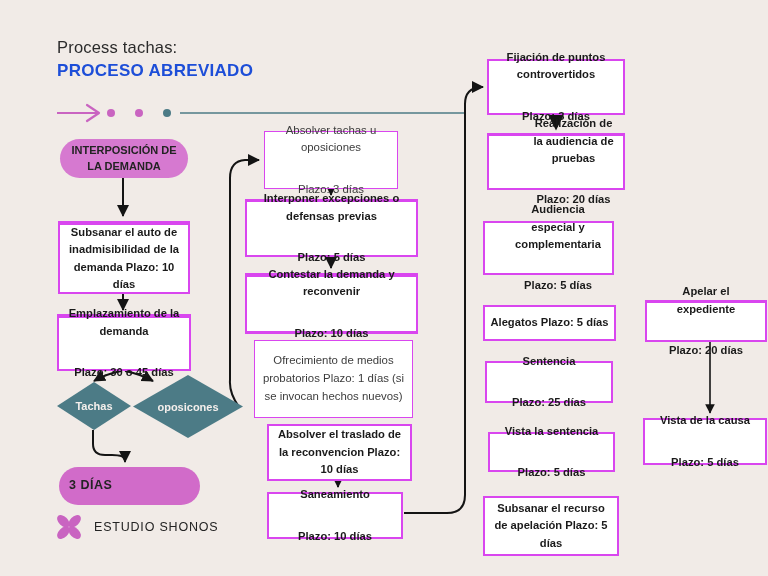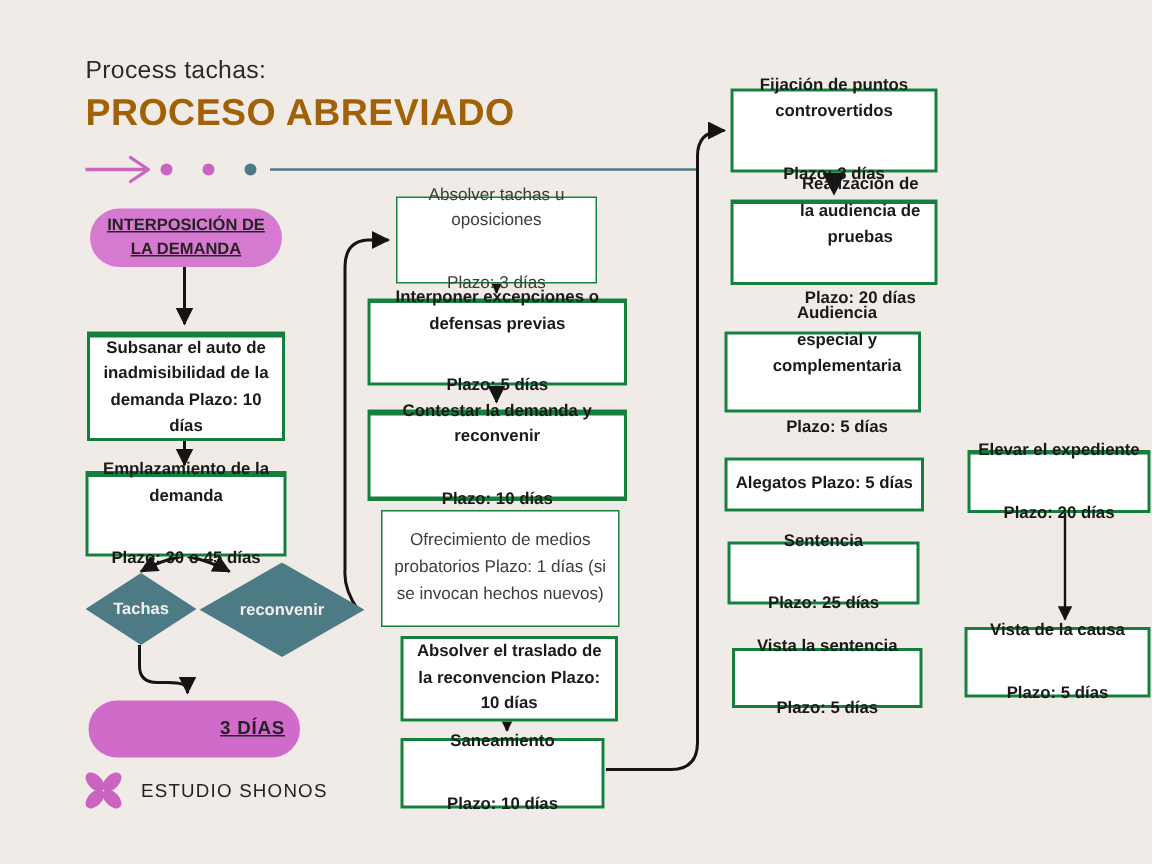--- a/index.html
+++ b/index.html
@@ -1,37 +1,37 @@
 <!DOCTYPE html>
 <html><head>
 <meta charset="utf-8">
 <style>
   html,body{margin:0;padding:0;}
   body{font-family:"Liberation Sans","DejaVu Sans",sans-serif;}
   #stage{position:relative;width:768px;height:576px;background:#f1ebe7;overflow:hidden;}
 
   .abs{position:absolute;}
   #kicker{left:57px;top:38px;font-size:16.5px;color:#2b2b2b;letter-spacing:.2px;}
-  #title{left:57px;top:61px;font-size:25px;font-weight:800;color:#a16207;letter-spacing:.3px;}
+  #title{left:57px;top:61px;font-size:17px;font-weight:800;color:#1d4ed8;letter-spacing:.3px;}
 
   svg.layer{position:absolute;left:0;top:0;z-index:1;pointer-events:none;}
 
-  .box{position:absolute;z-index:2;background:#ffffff;border:2px solid #15803d;
+  .box{position:absolute;z-index:2;background:#ffffff;border:2px solid #d946ef;
        display:flex;flex-direction:column;align-items:center;justify-content:center;
        text-align:center;font-weight:700;font-size:11.2px;line-height:1.55;color:#1a1a1a;
        padding:2px 5px;box-sizing:border-box;gap:24px;}
   .box.reg{font-weight:400;color:#3c3c3c;font-size:11.4px;border-width:1.5px;}
   .t3{border-top-width:3px;}
   .t4{border-top-width:4px;}
   .b3{border-bottom-width:3px;}
   .l{display:block;}
 
   .pill{position:absolute;z-index:2;border-radius:20px;
-        display:flex;align-items:center;justify-content:flex-end;text-align:center;
-        font-weight:700;color:#232323;box-sizing:border-box;padding:2px 10px;line-height:1.4;text-decoration:underline;}
+        display:flex;align-items:center;justify-content:flex-start;text-align:center;
+        font-weight:700;color:#232323;box-sizing:border-box;padding:2px 10px;line-height:1.4;}
   #pill-interposicion{left:60px;top:139px;width:128px;height:39px;background:#d679d0;font-size:11px;}
   #pill-tres-dias{left:59px;top:467px;width:141px;height:38px;background:#d16bc9;font-size:12.5px;letter-spacing:.5px;}
 
   .diamond{position:absolute;z-index:2;background:#4c7b86;
            clip-path:polygon(50% 0,100% 50%,50% 100%,0 50%);
            display:flex;align-items:center;justify-content:center;
            color:#f4efec;font-weight:700;font-size:11px;}
   #diamond-tachas{left:57px;top:382px;width:74px;height:48px;}
   #diamond-oposicones{left:133px;top:375px;width:110px;height:63px;}
 
@@ -109,21 +109,21 @@
 
   <div class="box t4" id="box-emplazamiento">
     <span class="l">Emplazamiento de la demanda</span>
     <span class="l">Plazo: 30 o 45 días</span>
   </div>
 
   <div class="diamond" id="diamond-tachas">
     <span>Tachas</span>
   </div>
   <div class="diamond" id="diamond-oposicones">
-    <span>reconvenir</span>
+    <span>oposicones</span>
   </div>
 
   <div class="pill" id="pill-tres-dias">
     <span>3 DÍAS</span>
   </div>
 
   <div class="box reg" id="box-absolver-tachas">
     <span class="l">Absolver tachas u oposiciones</span>
     <span class="l">Plazo: 3 días</span>
   </div>
@@ -173,23 +173,26 @@
   <div class="box" id="box-sentencia">
     <span class="l">Sentencia</span>
     <span class="l">Plazo: 25 días</span>
   </div>
 
   <div class="box" id="box-apelar">
     <span class="l">Vista la sentencia</span>
     <span class="l">Plazo: 5 días</span>
   </div>
 
+  <div class="box" id="box-subsanar-recurso">
+    <span>Subsanar el recurso de apelación Plazo: 5 días</span>
+  </div>
 
   <div class="box t3" id="box-elevar">
-    <span class="l">Elevar el expediente</span>
+    <span class="l">Apelar el expediente</span>
     <span class="l">Plazo: 20 días</span>
   </div>
 
   <div class="box" id="box-vista">
     <span class="l">Vista de la causa</span>
     <span class="l">Plazo: 5 días</span>
   </div>
 
   <div class="abs" id="footer">
     <svg width="30" height="30" viewBox="0 0 30 30">

